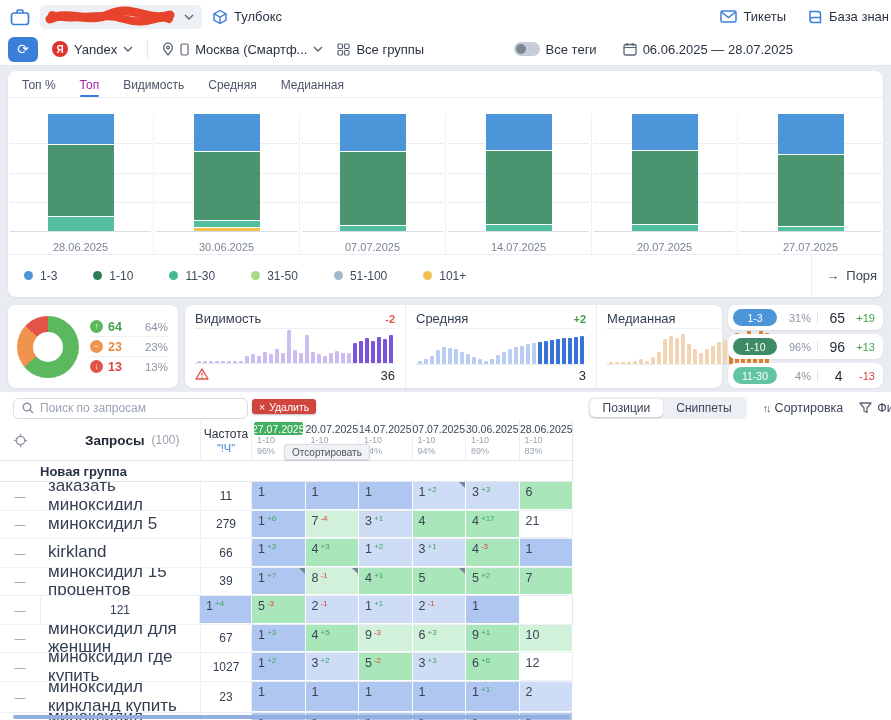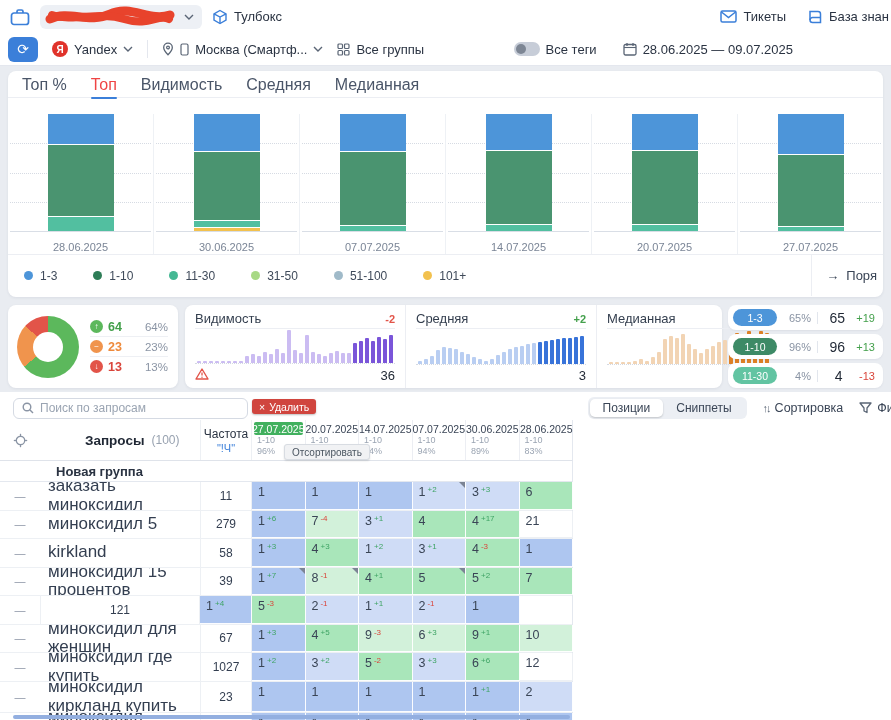--- a/index.html
+++ b/index.html
@@ -30,22 +30,22 @@
   .fb-right { margin-left:auto; display:flex; gap:26px; padding-right:88px; }
   .toggle { width:26px; height:14px; background:#c7cdd8; border-radius:7px; position:relative; }
   .toggle::after { content:""; position:absolute; left:2px; top:2px; width:10px; height:10px;
                    border-radius:50%; background:#7d8694; }
 
   
   .chart-card { position:absolute; top:71px; left:8px; width:875px; height:226px; background:#fff;
                 border-radius:8px; box-shadow:0 1px 3px rgba(30,40,70,.07); }
   .tabs { display:flex; gap:24px; padding:0 14px; height:27px; align-items:center;
           border-bottom:1px solid #eceef3; }
-  .tab { font-size:16px; color:#4a5568; padding:5px 0 4px; position:relative; cursor:default; }
-  .tab.active { color:#ef4444; }
+  .tab { font-size:12px; color:#4a5568; padding:5px 0 4px; position:relative; cursor:default; }
+  .tab.active { color:#a21caf; }
   .tab.active::after { content:""; position:absolute; left:0; right:0; bottom:-1px; height:2px;
                        background:#3b7fd9; border-radius:2px; }
   .chart-area { display:flex; height:156px; padding-top:16px; }
   .chart-panel { flex:1; display:flex; flex-direction:column; border-right:1px solid #eef1f5; }
   .chart-panel:last-child { border-right:none; }
   .bar-area { position:relative; height:118px; border-bottom:1px solid #d9dee6; margin:0 2px; }
   .gridline { position:absolute; left:0; right:0; border-top:1px dotted #d6dbe3; }
   .bar { position:absolute; left:50%; transform:translateX(-50%); top:0; bottom:0; width:66px;
          display:flex; flex-direction:column; }
   .seg { width:100%; }
@@ -132,21 +132,21 @@
   .th-freq .f-label { font-size:12px; color:#2a3342; }
   .th-freq .f-sub { font-size:11px; color:#3b7fd9; }
   .th-date { padding:2px 0 0; border-right:1px solid #eceef3; display:flex; flex-direction:column; }
   .th-date:last-child { border-right:none; }
   .date-box { height:13px; margin:0 2px; font-size:10.5px; color:#3a4556; display:flex;
               align-items:center; justify-content:center; border-radius:2px; white-space:nowrap; }
   .date-box.hl { background:#41b05e; color:#fff; }
   .date-sub { font-size:9px; color:#9aa4b2; padding-left:5px; line-height:1.25; }
 
   .tbody { position:absolute; top:69px; left:0; width:573px; border-right:1px solid #e4e8ef; }
-  .group-row { height:21px; display:flex; align-items:center; padding-left:56px; font-size:13px;
+  .group-row { height:21px; display:flex; align-items:center; padding-left:40px; font-size:13px;
                font-weight:bold; color:#2a3342; border-bottom:1px solid #e4e8ef; background:#fff; }
   .tr { display:grid; grid-template-columns:40px 160px 52px repeat(6, 53.5px); height:28.5px;
         border-bottom:1px solid #edf0f4; background:#fff; }
   .tr.tall { height:31.5px; }
   .td-handle { display:flex; align-items:center; justify-content:center; color:#8a94a4; font-size:11px; }
   .td-query { display:flex; align-items:center; padding-left:8px; font-size:17px; color:#333e50;
               line-height:1.1; overflow:hidden; }
   .td-freq { display:flex; align-items:center; justify-content:center; font-size:12px; color:#333e50;
              border-left:1px solid #edf0f4; border-right:1px solid #edf0f4; }
   .td-cell { position:relative; padding:3px 0 0 6px; font-size:12.5px; color:#3a4556;
@@ -247,21 +247,21 @@
         <span class="toggle"></span>
         <span>Все теги</span>
       </div>
       <div class="fb-item">
         <svg class="icon-svg" width="14" height="14" viewBox="0 0 14 14">
           <rect x="1" y="2.5" width="12" height="10.5" rx="1.5" fill="none" stroke="#5a6575" stroke-width="1.3"></rect>
           <line x1="4" y1="1" x2="4" y2="4" stroke="#5a6575" stroke-width="1.3"></line>
           <line x1="10" y1="1" x2="10" y2="4" stroke="#5a6575" stroke-width="1.3"></line>
           <line x1="1" y1="5.5" x2="13" y2="5.5" stroke="#5a6575" stroke-width="1.1"></line>
         </svg>
-        <span>28.06.2025 — 09.07.2025</span>
+        <span>06.06.2025 — 28.07.2025</span>
       </div>
     </div>
   </div>
 
   <div class="chart-card">
     <div class="tabs">
       <div class="tab">Топ %</div>
       <div class="tab active">Топ</div>
       <div class="tab">Видимость</div>
       <div class="tab">Средняя</div>
@@ -526,21 +526,21 @@
         </div>
         <div class="panel-foot">
           <span class="panel-value">2</span>
         </div>
       </div>
     </div>
 
   <div class="stats-col">
       <div class="stat-row">
         <span class="stat-badge" style="background: rgb(77, 149, 217);">1-3</span>
-        <span class="stat-pct">65%</span>
+        <span class="stat-pct">31%</span>
         <span class="stat-div"></span>
         <span class="stat-val">65</span>
         <span class="stat-delta" style="color: rgb(68, 160, 76);">+19</span>
       </div>
       <div class="stat-row">
         <span class="stat-badge" style="background: rgb(61, 138, 102);">1-10</span>
         <span class="stat-pct">96%</span>
         <span class="stat-div"></span>
         <span class="stat-val">96</span>
         <span class="stat-delta" style="color: rgb(68, 160, 76);">+13</span>
@@ -656,21 +656,21 @@
           <div class="td-cell bg-b"><span class="v">1</span><span class="sup pos">+6</span></div>
           <div class="td-cell bg-lg"><span class="v">7</span><span class="sup neg">-4</span></div>
           <div class="td-cell bg-lb"><span class="v">3</span><span class="sup pos">+1</span></div>
           <div class="td-cell bg-g"><span class="v">4</span></div>
           <div class="td-cell bg-g"><span class="v">4</span><span class="sup pos">+17</span></div>
           <div class="td-cell bg-w"><span class="v">21</span></div>
         </div>
         <div class="tr">
           <div class="td-handle">—</div>
           <div class="td-query">kirkland</div>
-          <div class="td-freq">58</div>
+          <div class="td-freq">66</div>
           <div class="td-cell bg-b"><span class="v">1</span><span class="sup pos">+3</span></div>
           <div class="td-cell bg-g"><span class="v">4</span><span class="sup pos">+3</span></div>
           <div class="td-cell bg-lb"><span class="v">1</span><span class="sup pos">+2</span></div>
           <div class="td-cell bg-lb"><span class="v">3</span><span class="sup pos">+1</span></div>
           <div class="td-cell bg-g"><span class="v">4</span><span class="sup neg">-3</span></div>
           <div class="td-cell bg-b"><span class="v">1</span></div>
         </div>
         <div class="tr">
           <div class="td-handle">—</div>
           <div class="td-query">миноксидил 15 процентов</div>

